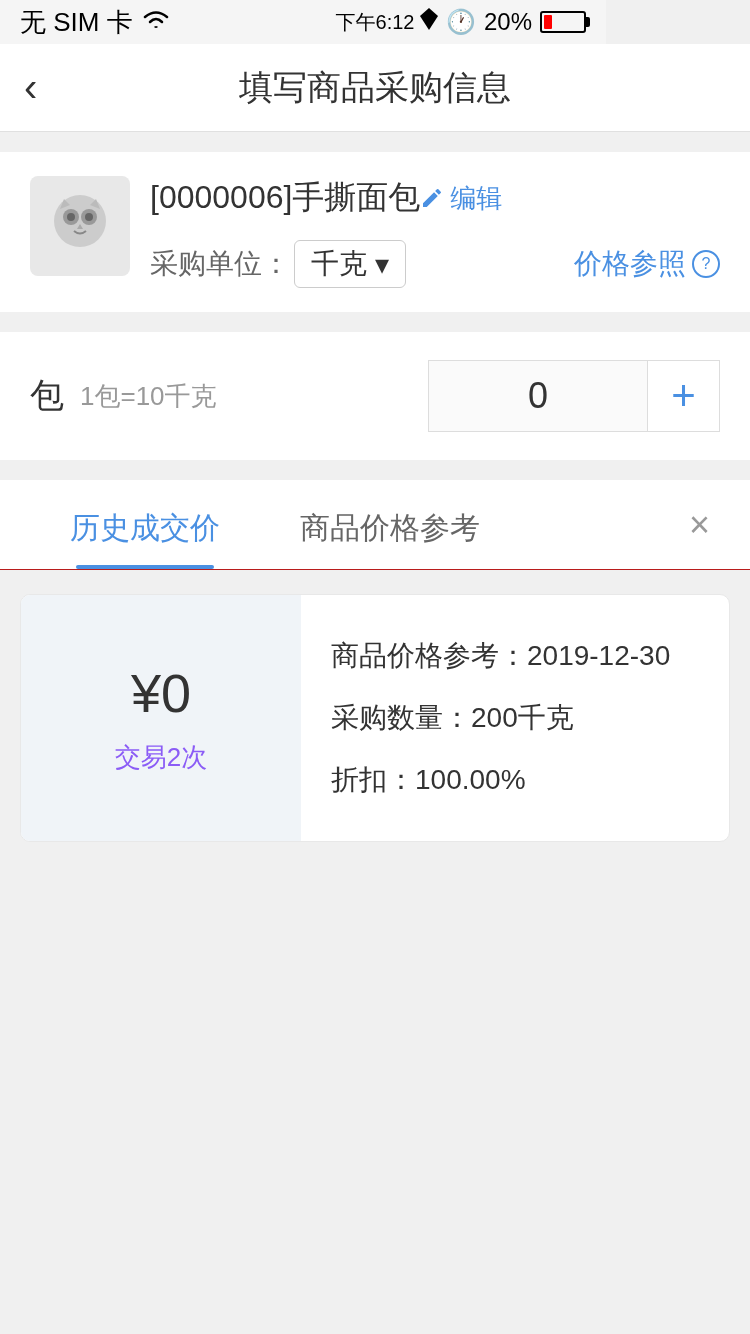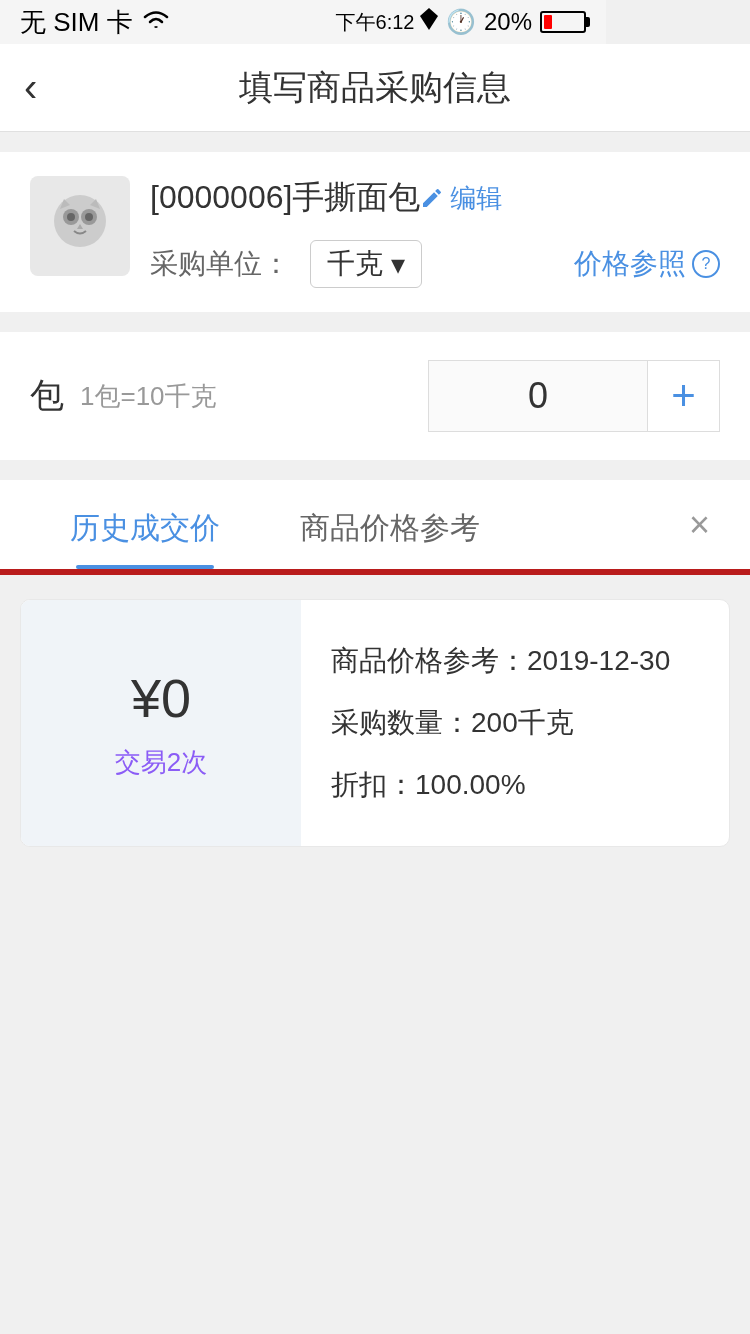--- a/index.html
+++ b/index.html
@@ -223,21 +223,21 @@
       justify-content: center;
       font-size: 42px;
       color: #4a90e2;
       cursor: pointer;
     }
 
     
     .tabs-container {
       background: #fff;
       margin-top: 20px;
-      border-bottom: 6px solid #b91c1c;
+      border-bottom: 1px solid #b91c1c;
     }
     .tabs-row {
       display: flex;
       align-items: center;
       justify-content: space-between;
       padding: 0 30px;
     }
     .tab-items {
       display: flex;
       flex: 1;
@@ -374,21 +374,21 @@
     <div class="product-header">
       <span class="product-name">[0000006]手撕面包</span>
       <span class="edit-btn">
         <svg width="24" height="24" viewBox="0 0 24 24">
           <path d="M3 17.25V21h3.75L17.81 9.94l-3.75-3.75L3 17.25zM20.71 7.04a1 1 0 000-1.41l-2.34-2.34a1 1 0 00-1.41 0l-1.83 1.83 3.75 3.75 1.83-1.83z" fill="#4a90e2"></path>
         </svg>
         <span>编辑</span>
       </span>
     </div>
     <div class="product-unit-row">
-      <div style="display:flex;align-items:center;gap:20px;">
+      <div style="display:flex;align-items:center;gap:4px;">
         <span class="unit-label">采购单位：</span>
         <div class="unit-select">
           <span>千克</span>
           <span>▾</span>
         </div>
       </div>
       <div class="price-ref">
         <span>价格参照</span>
         <svg width="28" height="28" viewBox="0 0 28 28">
           <circle cx="14" cy="14" r="13" stroke="#4a90e2" stroke-width="2" fill="none"></circle>

